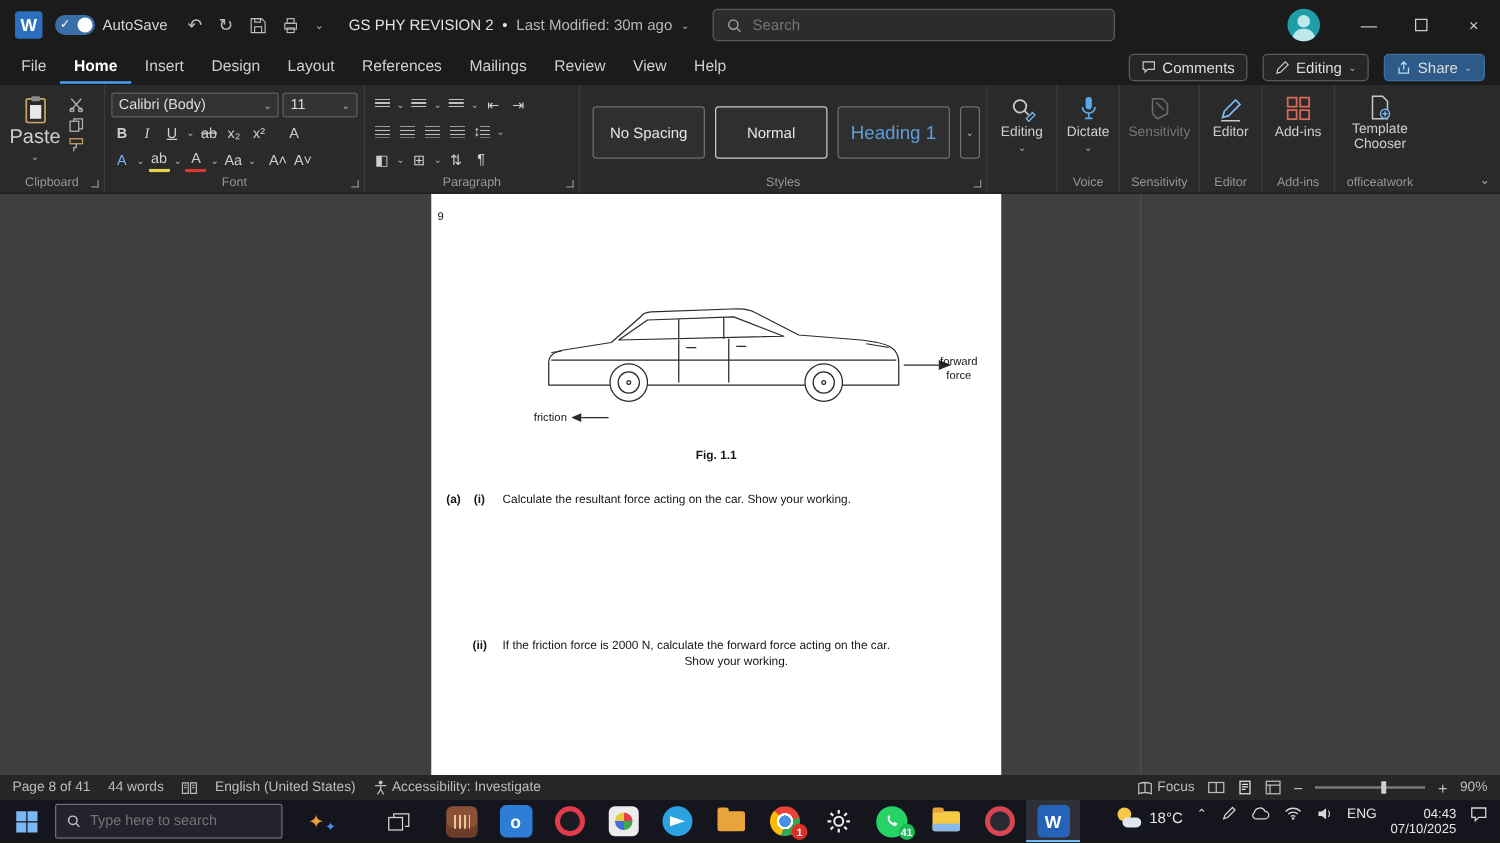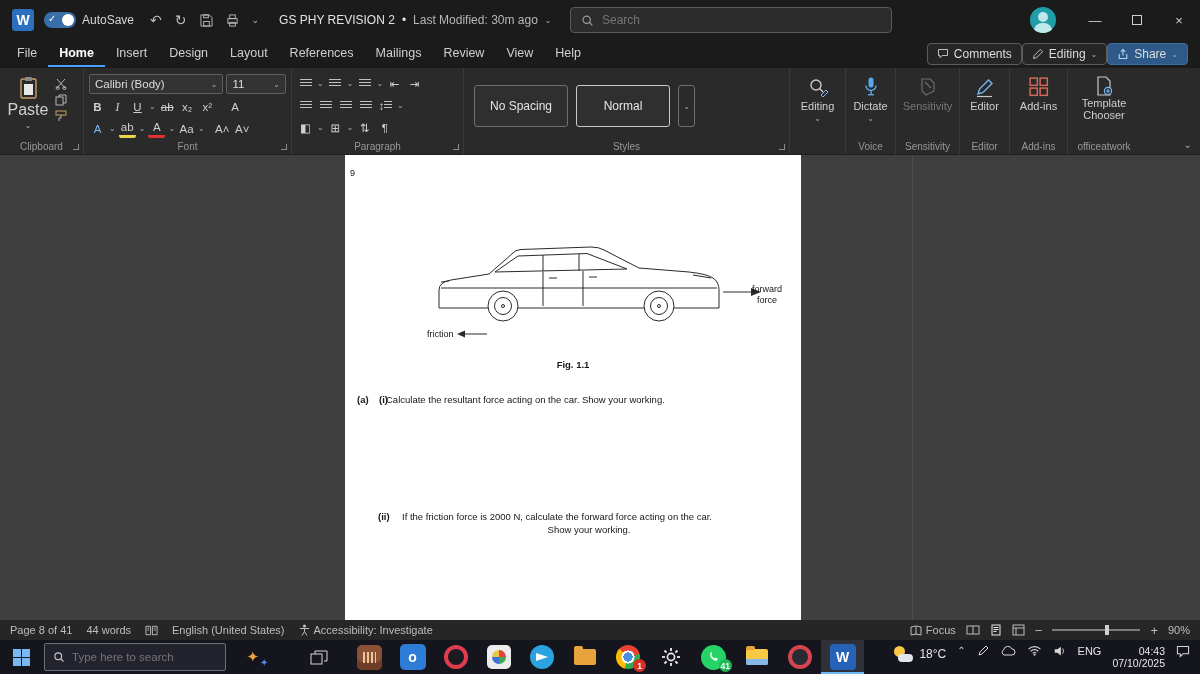--- a/index.html
+++ b/index.html
@@ -27,21 +27,21 @@
   .avatar::before { content:""; position:absolute; left:8px; top:5px; width:10px; height:10px; border-radius:50%; background:#bfe8ec; }
   .avatar::after  { content:""; position:absolute; left:4px; top:16px; width:18px; height:12px; border-radius:8px 8px 0 0; background:#bfe8ec; }
   .wctl { width:42px; height:40px; display:flex; align-items:center; justify-content:center; color:#cfcfcf; font-size:13px; }
   .wctl .maxbox { width:10px; height:10px; border:1px solid #cfcfcf; display:block; }
 
   
   .menubar { position:absolute; top:40px; left:0; right:0; height:28px; background:#1b1b1b;
              display:flex; align-items:center; color:#cfcfcf; font-size:12.5px; z-index:29; }
   .mtab { padding:5px 11px; cursor:default; border-bottom:2px solid transparent; }
   .mtab.active { color:#fff; font-weight:bold; border-bottom:2px solid #4a9eff; }
-  .mbr { display:flex; align-items:center; gap:0; margin-left:auto; margin-right:12px; }
+  .mbr { display:flex; align-items:center; gap:12px; margin-left:auto; margin-right:12px; }
   .mbtn { display:flex; align-items:center; gap:5px; border:1px solid #5c5c5c; border-radius:4px;
           padding:3px 9px; font-size:12px; color:#ddd; background:#262626; }
   .mbtn.share { background:#2d5a88; border-color:#3c6ea0; }
   .cv { font-size:8px; color:#b0b0b0; }
 
   
   .ribbon { position:absolute; top:68px; left:0; right:0; height:87px; background:#2a2a2a;
             border-bottom:1px solid #1e1e1e; display:flex; color:#cfcfcf; z-index:28; }
   .rgroup { position:relative; border-right:1px solid #3a3a3a; padding:6px 5px 16px; flex:0 0 auto; }
   .rlabel { position:absolute; bottom:2px; left:0; right:0; text-align:center; font-size:10px; color:#979797; }
@@ -354,20 +354,23 @@
       <span class="launcher"></span>
     </div>
 
     <div class="rgroup" style="width:326px; display:flex; align-items:center; padding-left:10px;">
       <div class="stylecard">
           <span>No Spacing</span>
         </div>
       <div class="stylecard sel">
           <span>Normal</span>
         </div>
+      <div class="stylecard h1">
+          <span>Heading 1</span>
+        </div>
       <div class="stylemore">
           <span class="cv">⌄</span>
         </div>
       <div class="rlabel">Styles</div>
       <span class="launcher"></span>
     </div>
 
     <div class="rgroup" style="width:56px">
       <div class="bigbtn">
         <span>
@@ -499,21 +502,21 @@
             <polygon points="0,4 8,0.5 8,7.5" fill="#2a2a2a"></polygon>
             <line x1="8" y1="4" x2="30" y2="4" stroke="#2a2a2a"></line>
           </svg>
       </div>
 
       <div class="abs b" style="left:0; top:204px; width:456px; text-align:center;">Fig. 1.1</div>
 
       <div class="abs" style="left:0; top:239px; width:456px;">
         <span class="abs b" style="left:12px">(a)</span>
         <span class="abs b" style="left:34px">(i)</span>
-        <span class="abs" style="left:41px; width:390px">Calculate the resultant force acting on the car. Show your working.</span>
+        <span class="abs" style="left:57px; width:390px">Calculate the resultant force acting on the car. Show your working.</span>
       </div>
 
 
       <div class="abs" style="left:0; top:356px; width:456px;">
         <span class="abs b" style="left:33px">(ii)</span>
         <span class="abs" style="left:57px; width:392px">If the friction force is 2000 N, calculate the forward force acting on the car.</span>
       </div>
       <div class="abs" style="left:48px; top:369px; width:392px;text-align:center;">Show your working.</div>
 
     </div>

